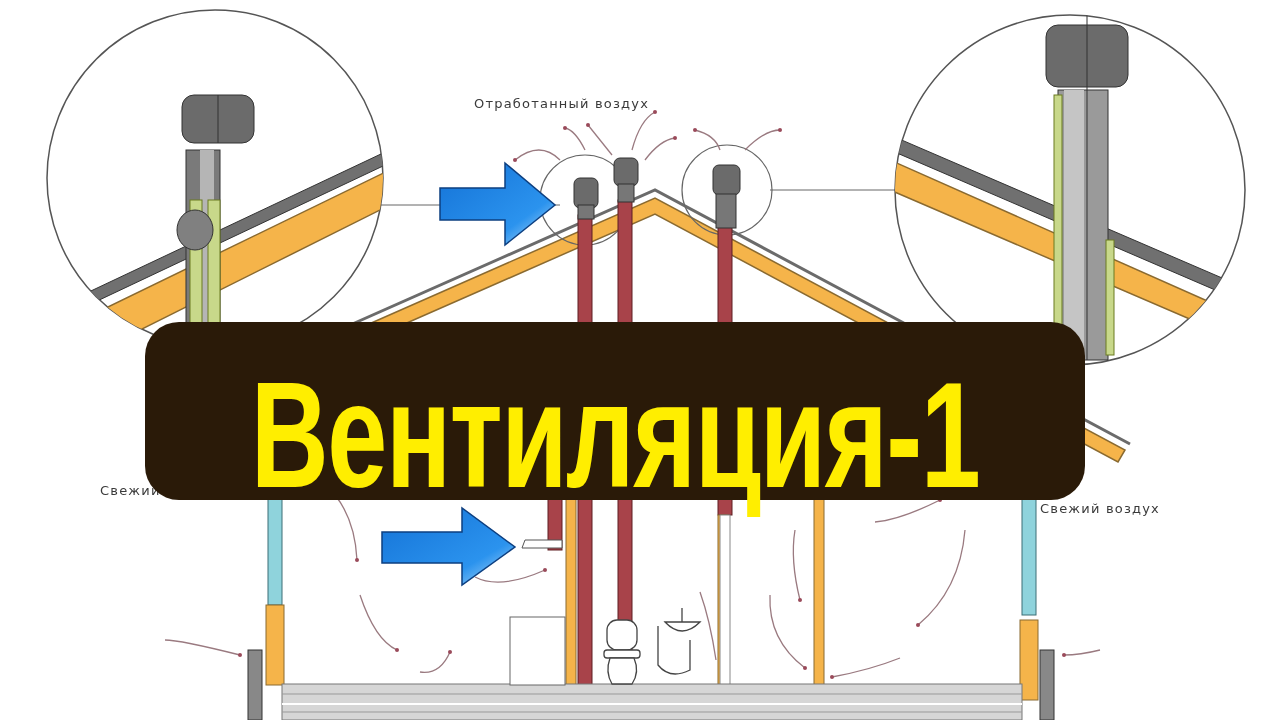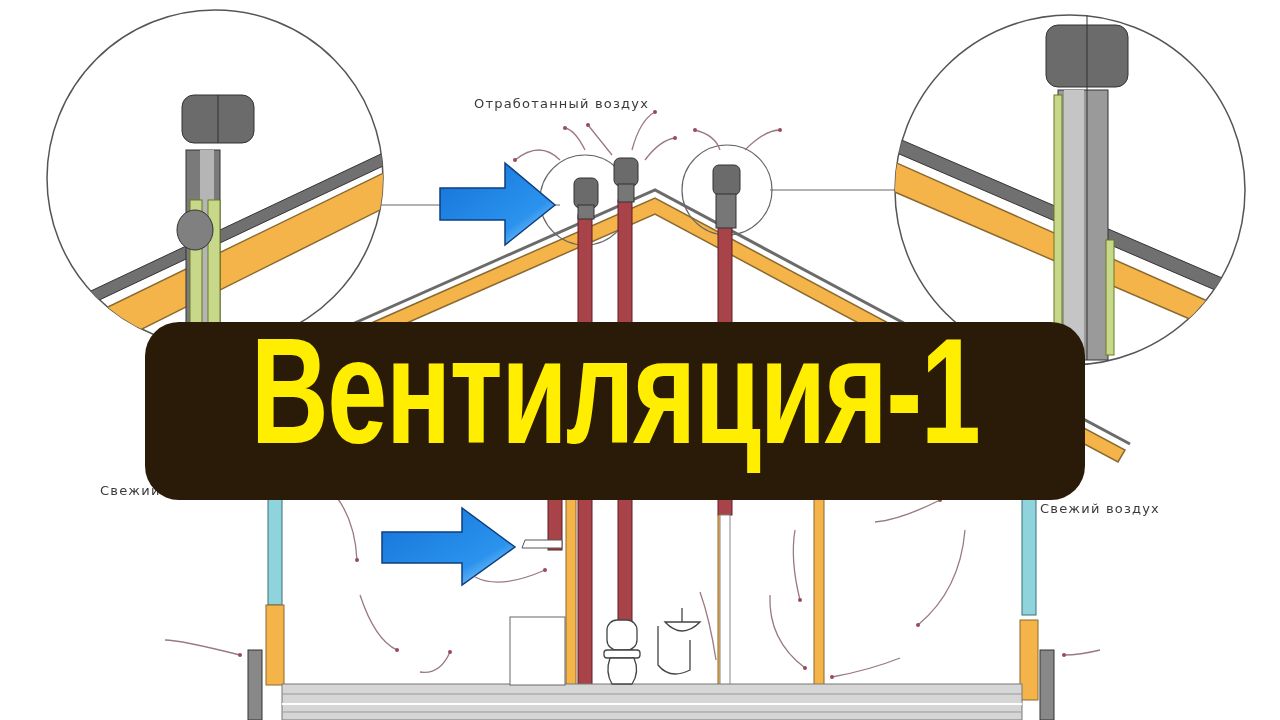--- a/index.html
+++ b/index.html
@@ -5,21 +5,21 @@
   html, body { margin: 0; padding: 0; }
   body { width: 1280px; height: 720px; overflow: hidden; background: #ffffff; position: relative; font-family: "Liberation Sans", sans-serif; }
   .stage { position: absolute; left: 0; top: 0; width: 1280px; height: 720px; }
   svg.diagram { position: absolute; left: 0; top: 0; }
   .label { position: absolute; font-family: "DejaVu Sans", sans-serif; font-size: 13px; letter-spacing: 1.2px; color: #3a3a3a; white-space: nowrap; }
   .label.exhaust { left: 474px; top: 96px; }
   .label.fresh-left { left: 100px; top: 483px; }
   .label.fresh-right { left: 1040px; top: 501px; }
   .title-wrap {
     position: absolute; left: 145px; top: 310px; width: 940px; height: 200px;
-    display: flex; align-items: flex-start; justify-content: center;
+    display: flex; align-items: flex-end; justify-content: center;
   }
   .title-bg {
     position: absolute; left: 0; top: 12px; width: 100%; height: 178px;
     background: #2a1a08; border-radius: 34px;
   }
   .title-text {
     position: relative; z-index: 2;
     font-family: "Liberation Sans", sans-serif; font-weight: 700;
     font-size: 150px; line-height: 1; color: #ffee00;
     transform: scaleX(0.72); transform-origin: center;

